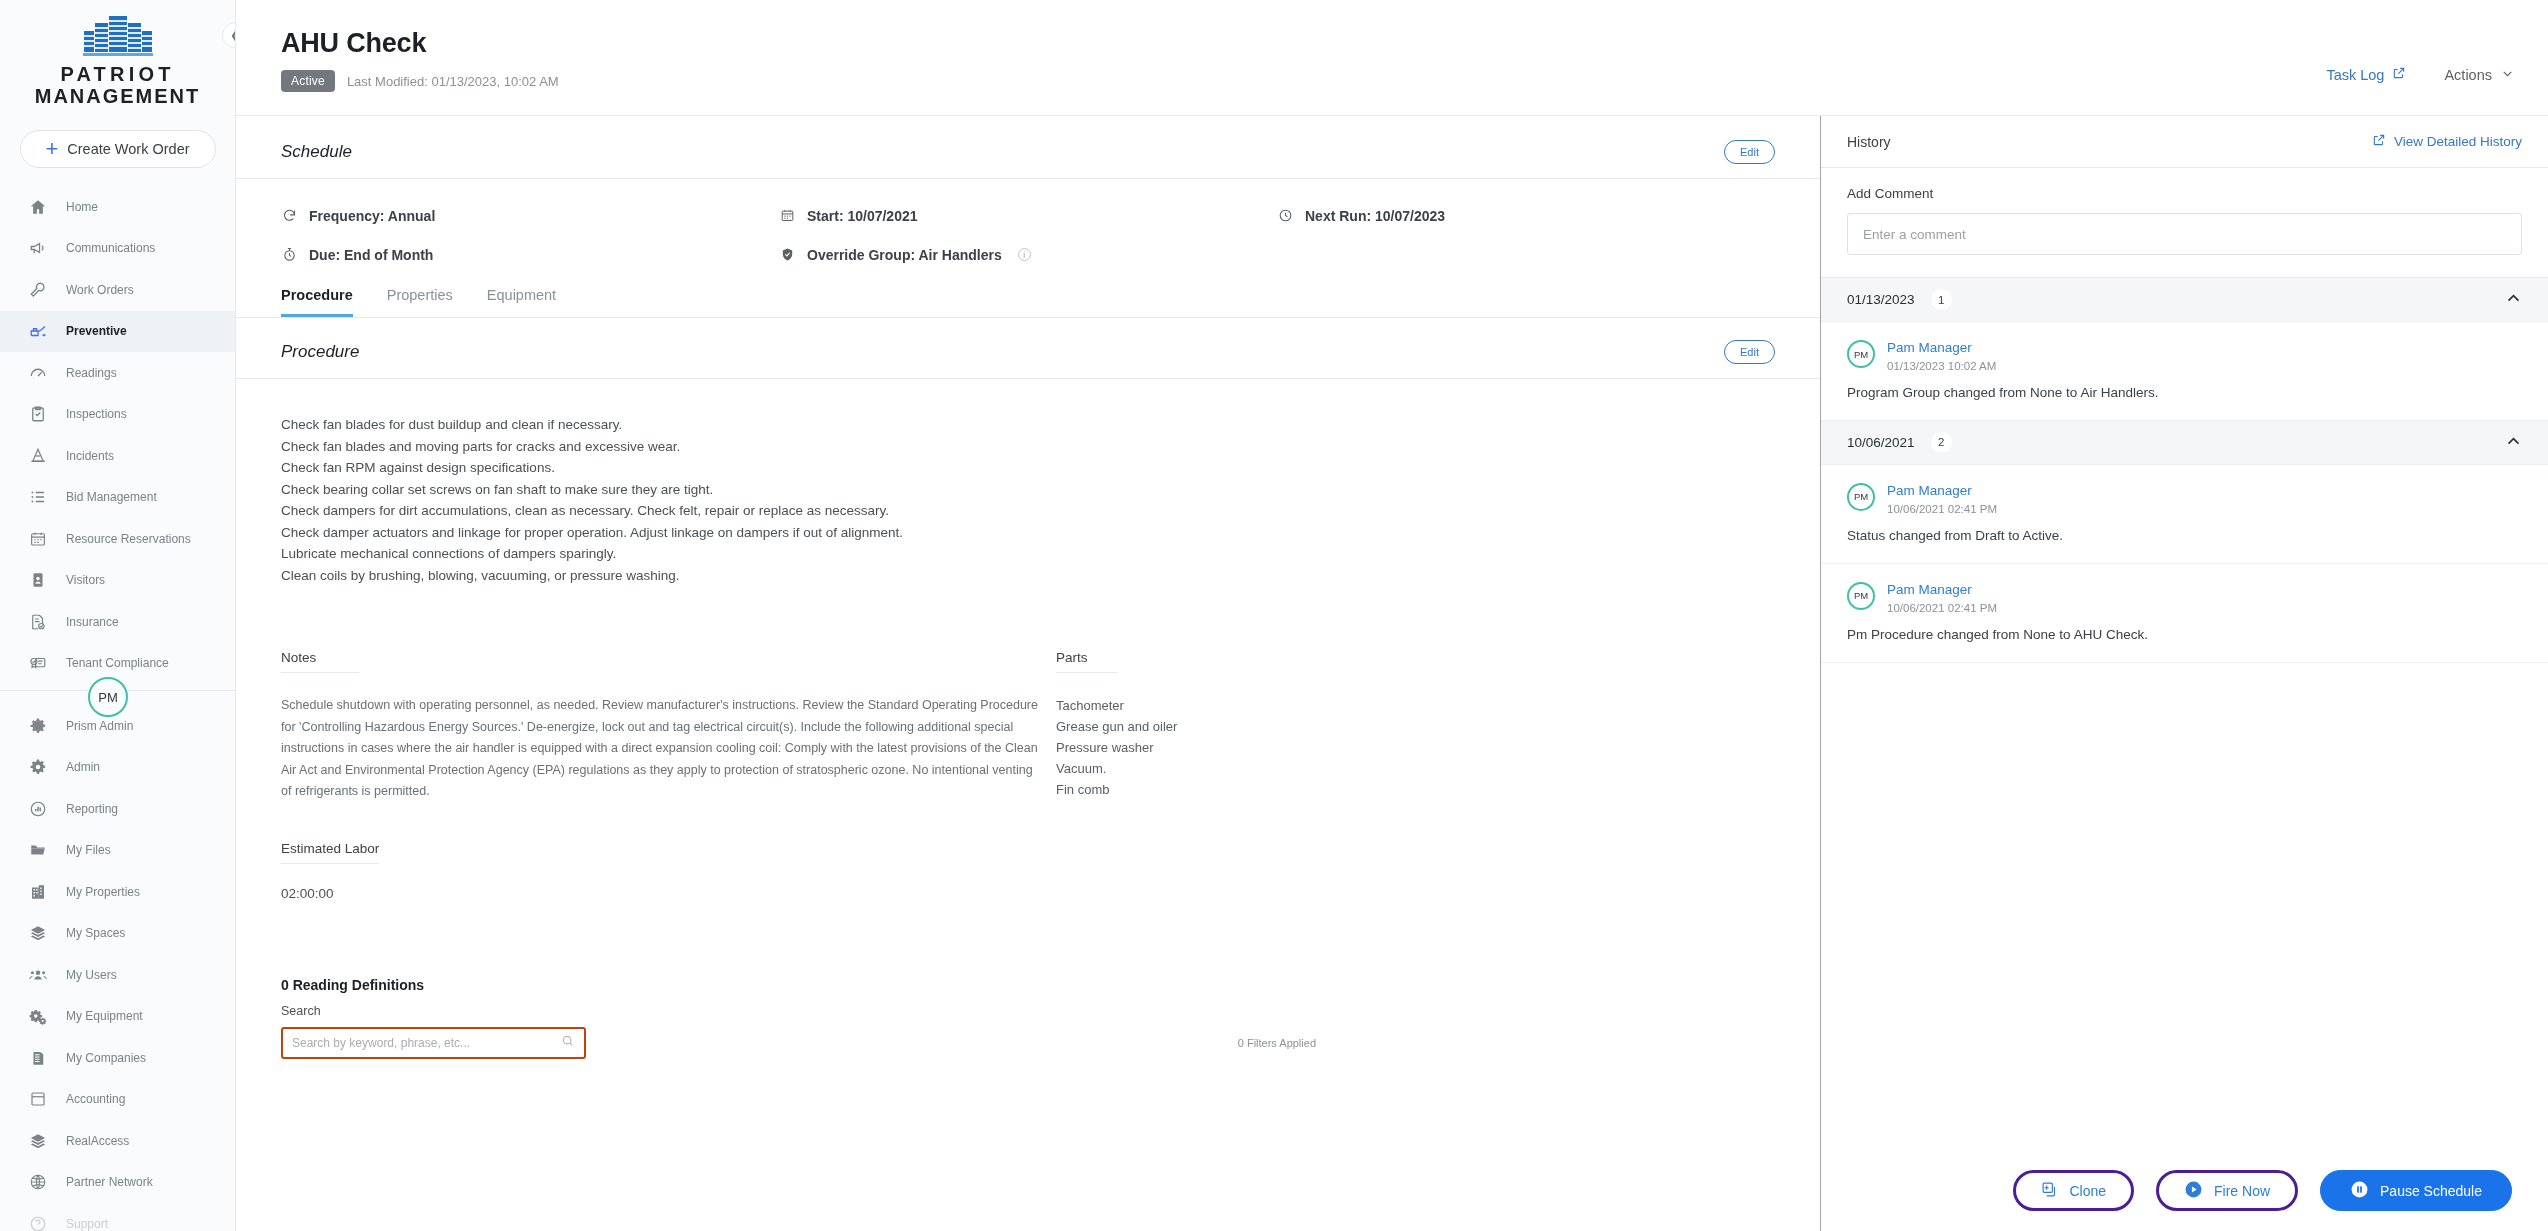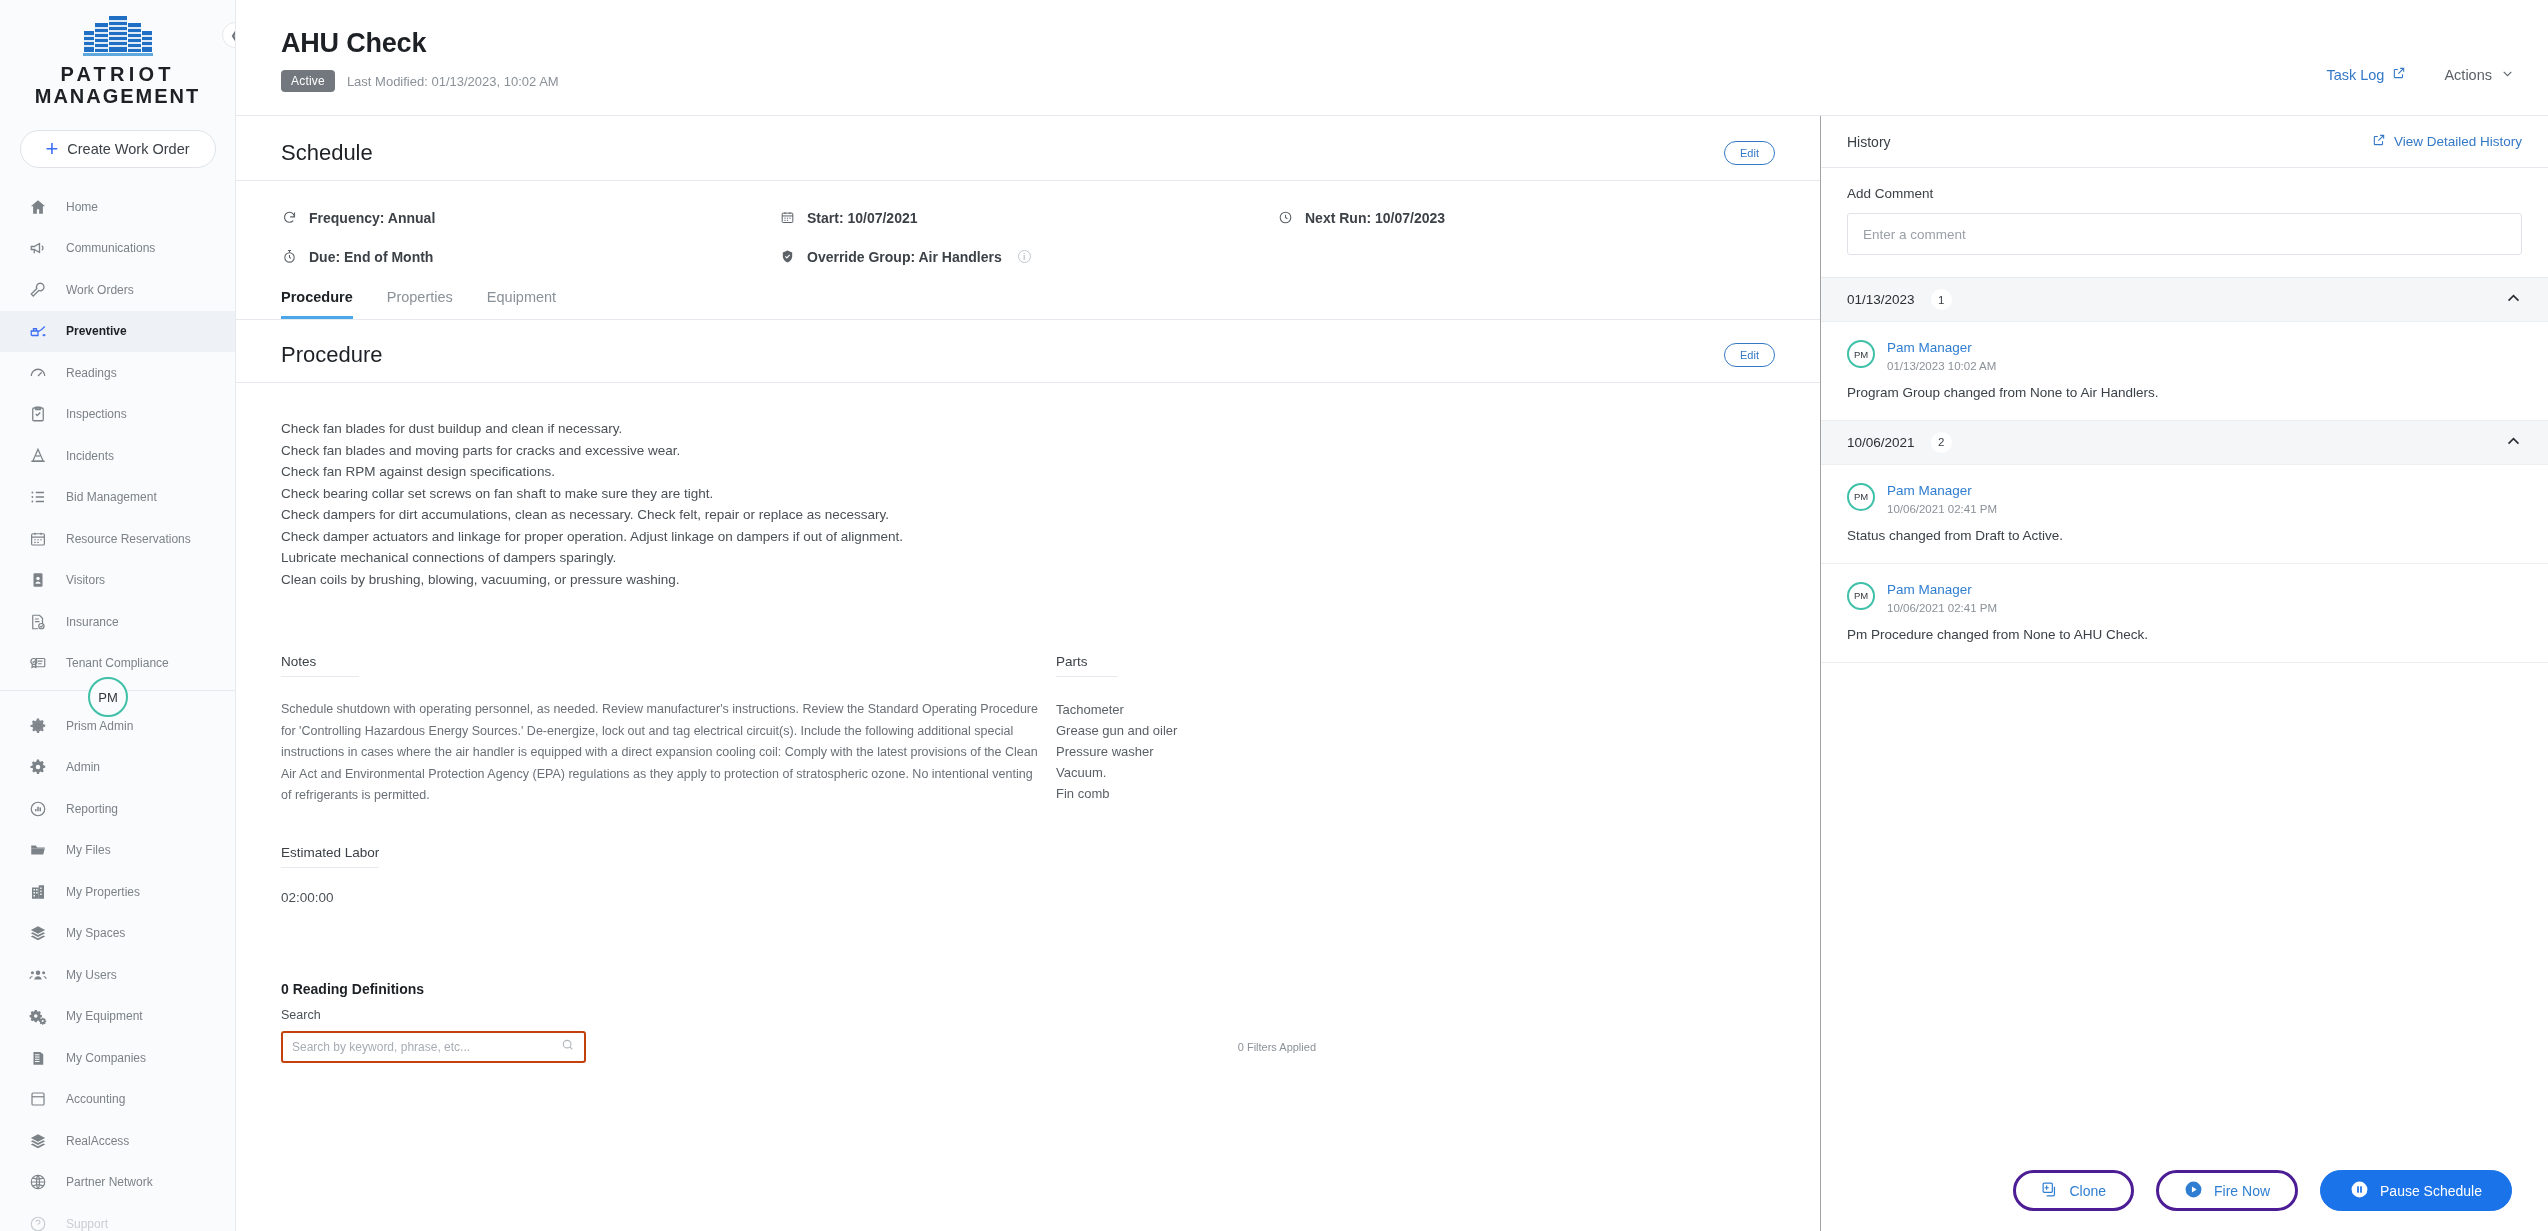--- a/index.html
+++ b/index.html
@@ -88,21 +88,21 @@
   .body-split { display: flex; flex: 1 1 auto; min-height: 0; }
   .content {
     flex: 1 1 auto; min-width: 0; overflow: hidden;
     background: #fff; padding: 0 0 0 0;
   }
   .section-head {
     display:flex; align-items:center; justify-content:space-between;
     padding: 24px 45px 14px 45px; border-bottom: 1px solid #e6e9ed;
     margin: 0 0 0 0;
   }
-  .section-title { font-size: 22px; color: #1d2125; }
+  .section-title { font-size: 17px; color: #1d2125; font-style: italic; }
   .edit-btn {
     border: 1px solid #3478c6; color: #3478c6; background:#fff;
     border-radius: 14px; font-size: 11px; padding: 5px 15px; cursor: pointer;
   }
   .sched-grid {
     display: grid; grid-template-columns: 1fr 1fr 1fr;
     padding: 28px 45px 8px 45px; row-gap: 22px;
   }
   .sched-item { display:flex; align-items:center; gap: 11px; font-size: 14px; color: #3b4147; font-weight: bold; }
   .sched-item .ico { flex:0 0 17px; width:17px; height:17px; }

